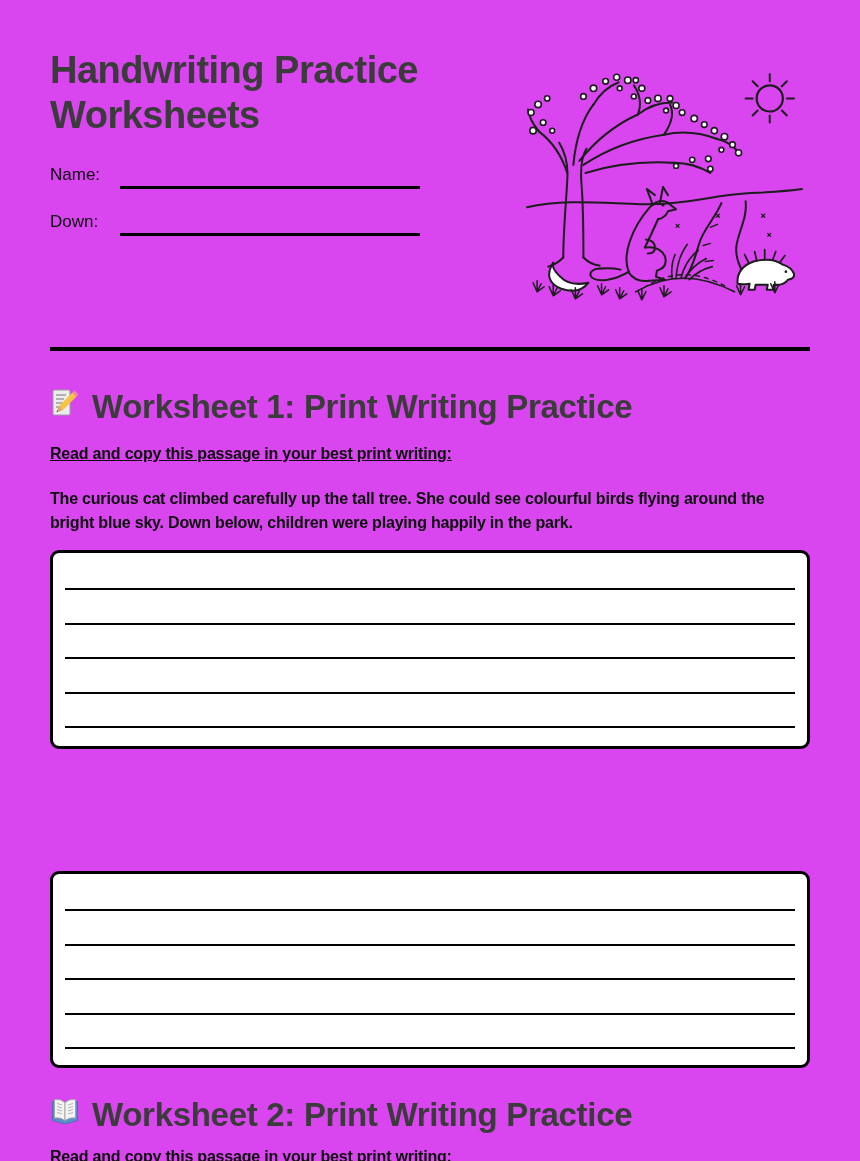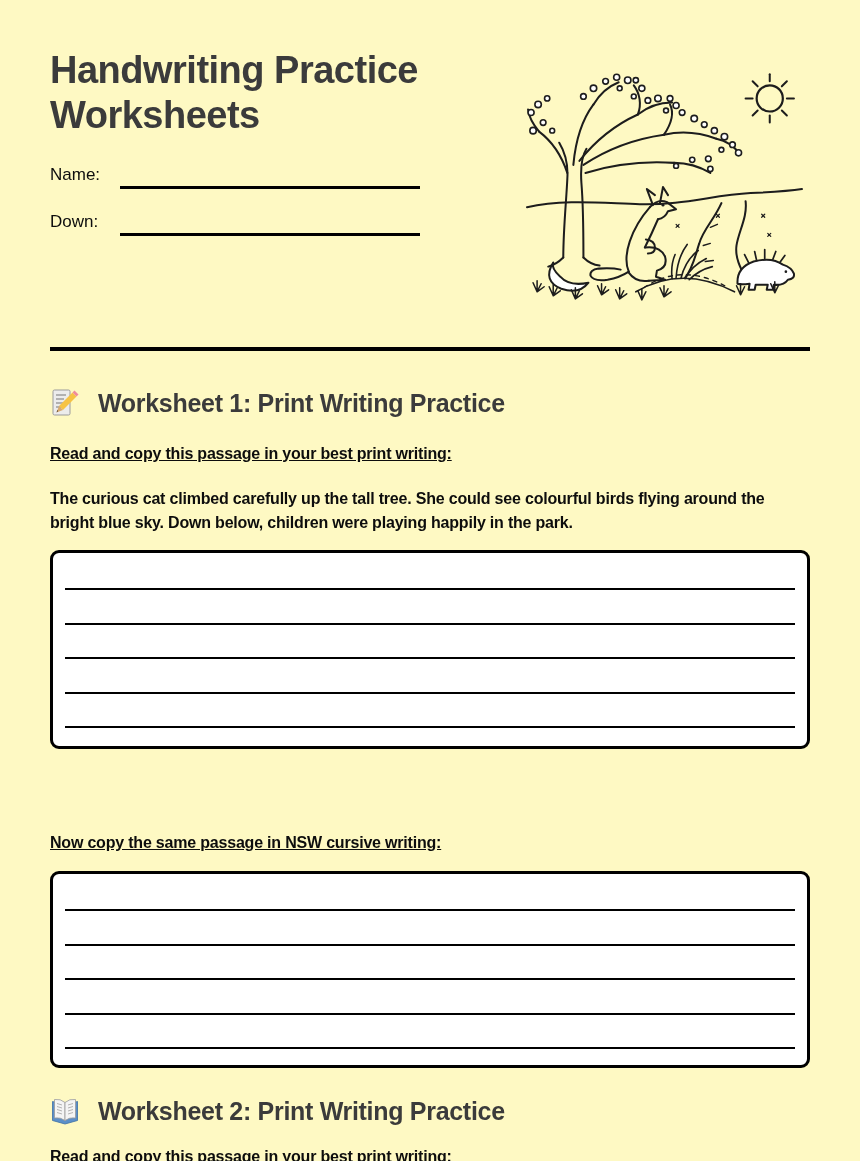--- a/index.html
+++ b/index.html
@@ -1,19 +1,19 @@
 <!DOCTYPE html>
 <html><head>
 <meta charset="utf-8">
 <style>
   * { margin:0; padding:0; box-sizing:border-box; }
   html,body { background:#ffffff; }
   .page {
     position:relative; width:860px; height:1161px; margin:0 auto;
-    background:#fef9c3; overflow:hidden;
+    background:#d946ef; overflow:hidden;
     font-family:"Liberation Sans", sans-serif; color:#111111;
   }
   .page-title {
     position:absolute; left:50px; top:48px; width:480px;
     font-size:38px; line-height:45px; font-weight:700; color:#3b3b3b;
     letter-spacing:-0.5px;
   }
   .field-label {
     position:absolute; left:50px; font-size:17px; font-weight:400; color:#0d0d0d;
   }
@@ -22,22 +22,22 @@
   .entry-line {
     position:absolute; left:120px; width:300px; height:3px; background:#000;
     font-size:15px;
   }
   .entry-line.name { top:186px; }
   .entry-line.date { top:233px; }
   .illustration { position:absolute; left:523px; top:60px; width:282px; height:242px; }
   .illustration svg { width:100%; height:100%; }
   .divider { position:absolute; left:50px; top:347px; width:760px; height:4px; background:#000; border:none; }
   .ws-heading {
-    position:absolute; left:50px; display:flex; align-items:center; gap:18px;
-    font-size:25px; font-weight:700; color:#3b3b3b; letter-spacing:-0.3px;
+    position:absolute; left:50px; display:flex; align-items:flex-start; gap:12px;
+    font-size:33px; font-weight:700; color:#3b3b3b; letter-spacing:-0.3px;
   }
   .ws-heading .h-icon { width:30px; height:30px; flex:0 0 auto; display:inline-block; }
   .ws-heading .h-icon svg { width:30px; height:30px; display:block; }
   #heading-1 { top:388px; }
   #heading-2 { top:776px; }
   #heading-3 { top:1096px; }
   .instruction {
     position:absolute; left:50px; font-size:16px; font-weight:700; color:#0d0d0d;
     letter-spacing:-0.2px;
     text-decoration:underline;
@@ -247,21 +247,20 @@
   <p class="instruction" id="instruction-1">Read and copy this passage in your best print writing:</p>
   <p class="passage">The curious cat climbed carefully up the tall tree. She could see colourful birds flying around the bright blue sky. Down below, children were playing happily in the park.</p>
   <div class="writing-box" id="writing-box-1">
       <div class="rule-line" style="top: 35px;"></div>
       <div class="rule-line" style="top: 69.5px;"></div>
       <div class="rule-line" style="top: 104px;"></div>
       <div class="rule-line" style="top: 138.5px;"></div>
       <div class="rule-line" style="top: 173px;"></div>
     </div>
 
-  <p class="instruction" id="instruction-2">Now copy the same passage in NSW cursive writing:</p>
   <div class="writing-box" id="writing-box-2">
       <div class="rule-line" style="top: 35px;"></div>
       <div class="rule-line" style="top: 69.5px;"></div>
       <div class="rule-line" style="top: 104px;"></div>
       <div class="rule-line" style="top: 138.5px;"></div>
       <div class="rule-line" style="top: 173px;"></div>
     </div>
 
   <h2 class="ws-heading" id="heading-3">
     <span class="h-icon">

